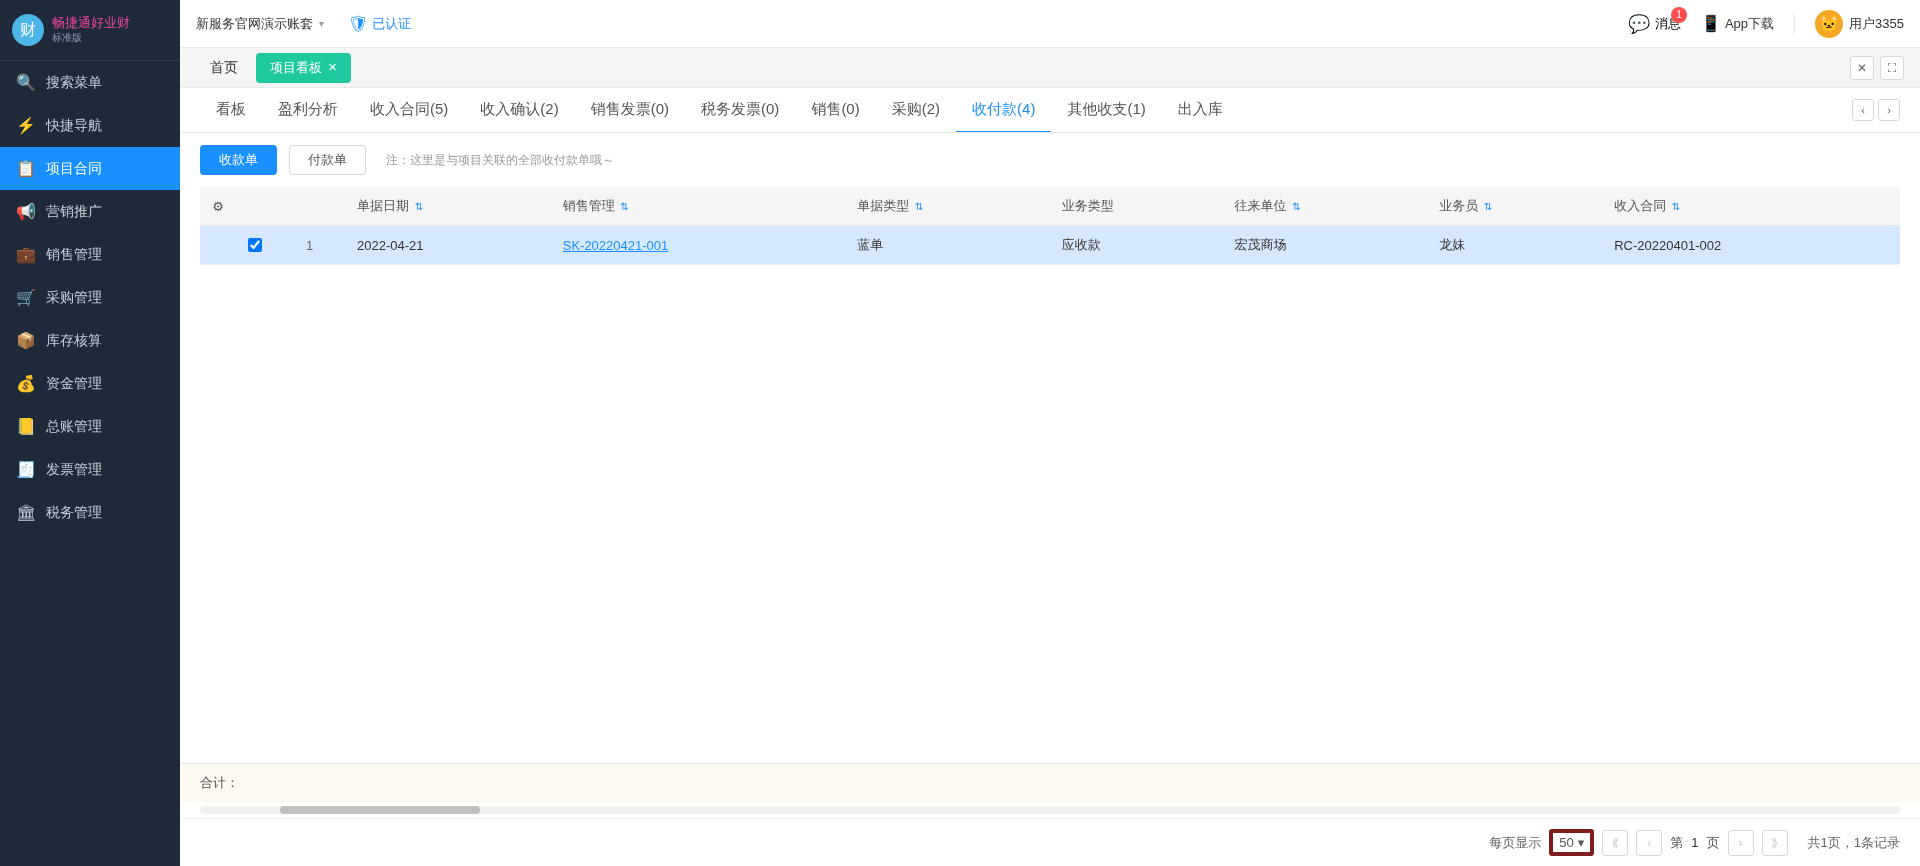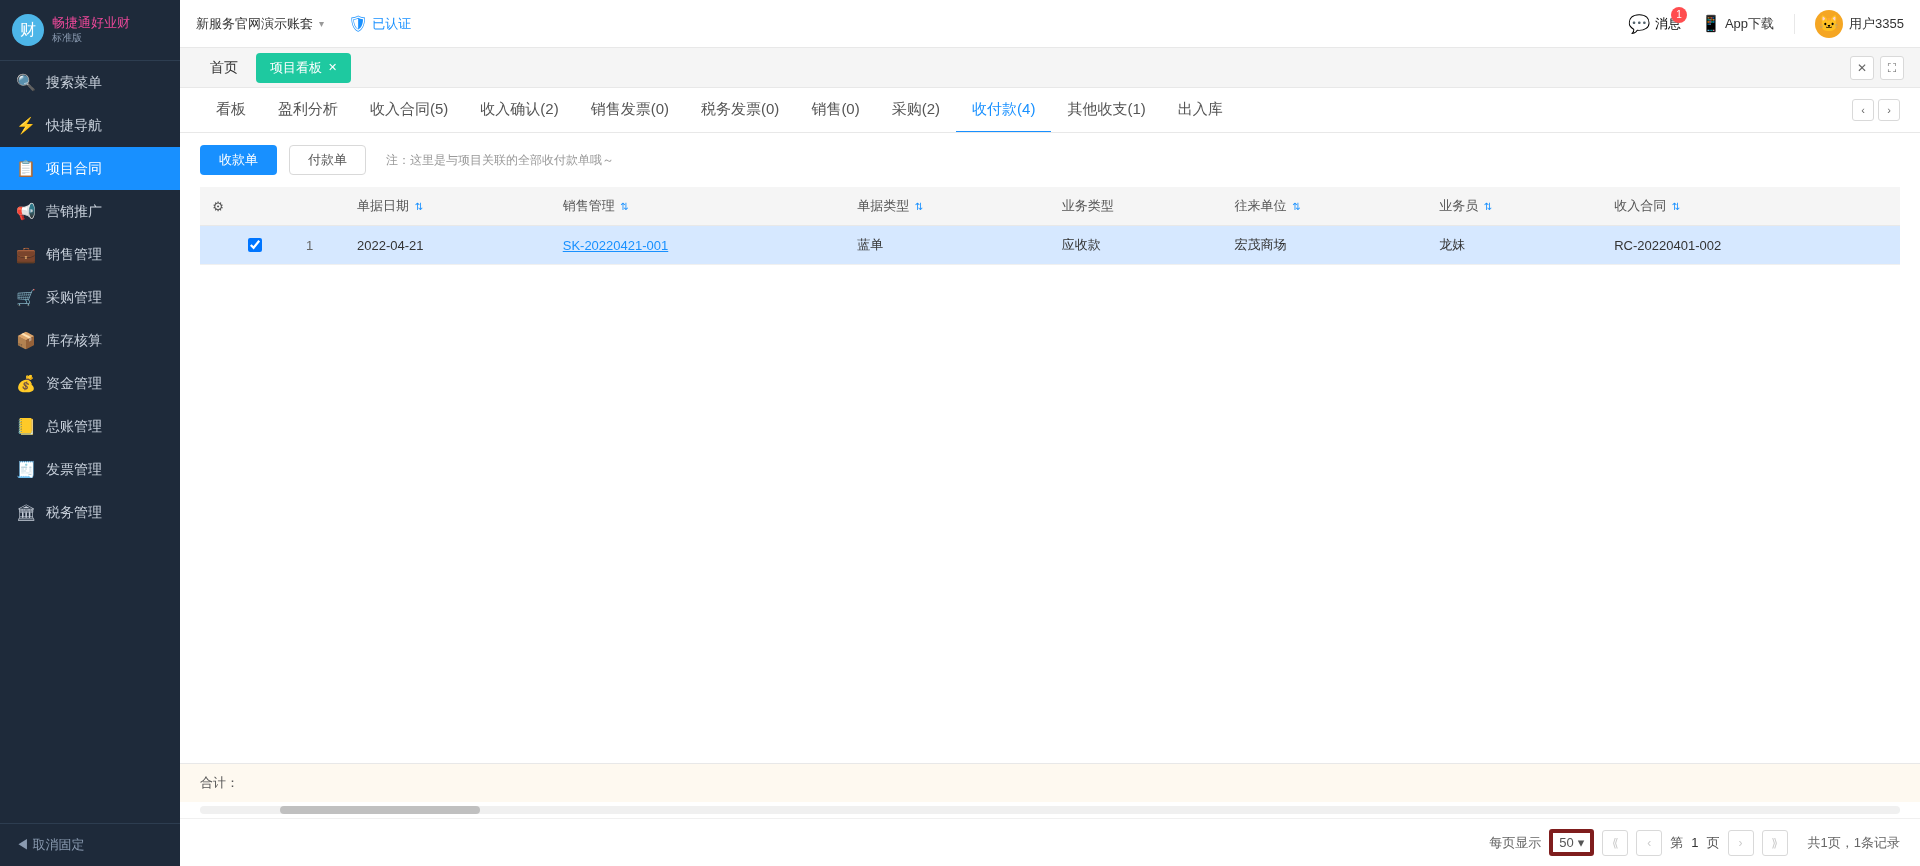--- a/index.html
+++ b/index.html
@@ -234,23 +234,20 @@
       <span>总账管理</span>
     </div>
     <div class="sidebar-item">
       <span class="sidebar-item-icon">🧾</span>
       <span>发票管理</span>
     </div>
     <div class="sidebar-item">
       <span class="sidebar-item-icon">🏛</span>
       <span>税务管理</span>
     </div>
-  </div>
-  <div class="sidebar-footer">
-    <span>◀ 取消固定</span>
   </div>
 </div>
 
 <div class="main">
 
   <div class="topbar">
     <div class="topbar-account">
       <span>新服务官网演示账套</span>
       <span class="topbar-chevron">▾</span>
     </div>

